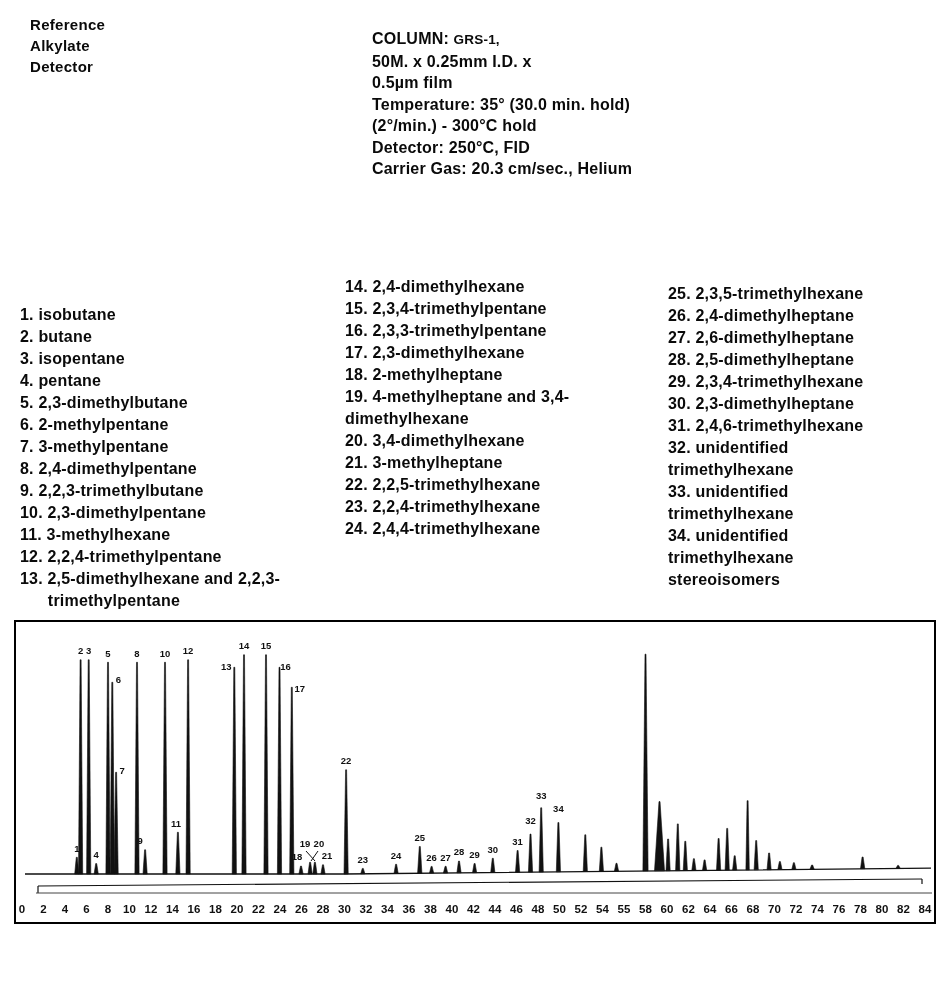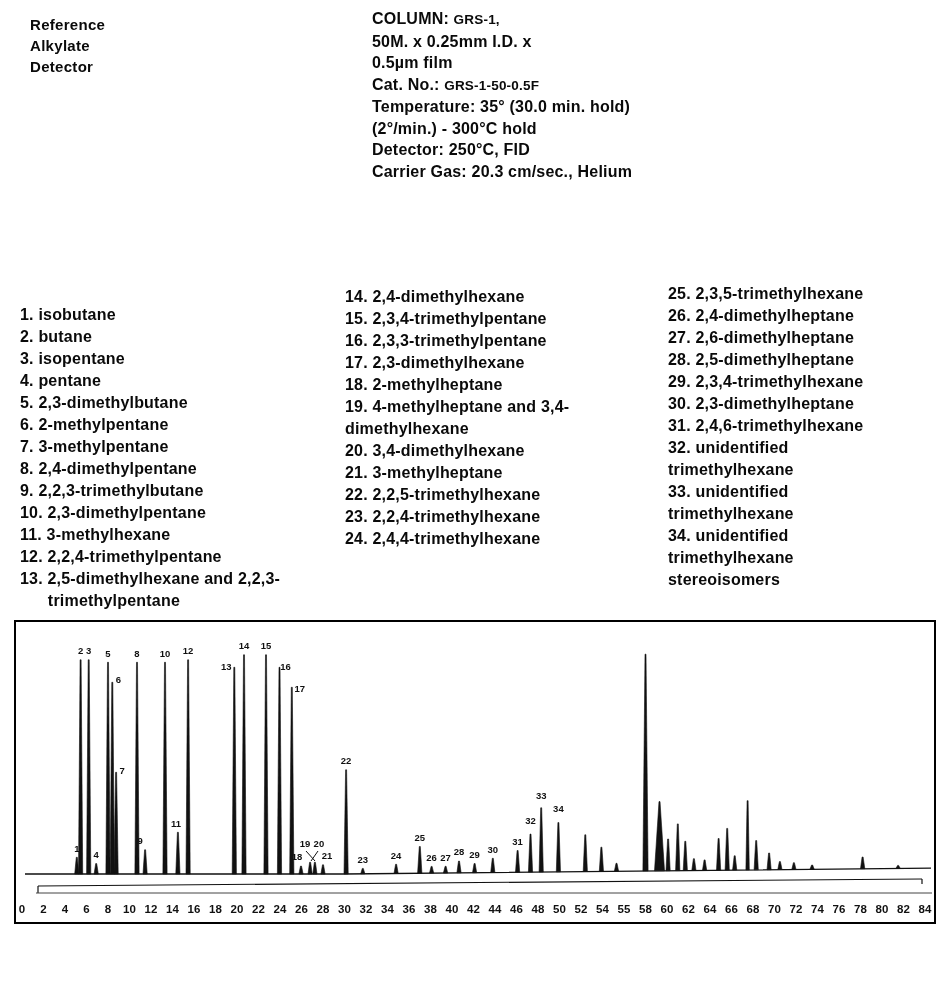--- a/index.html
+++ b/index.html
@@ -1,45 +1,44 @@
 <!DOCTYPE html>
 <html><head>
 <meta charset="utf-8">
 <style>
   html,body{margin:0;padding:0;}
   body{width:950px;height:1000px;background:#ffffff;color:#0a0a0a;
        font-family:"Liberation Sans",sans-serif;font-weight:bold;position:relative;overflow:hidden;}
   .abs{position:absolute;}
   #title{left:30px;top:14px;font-size:15px;line-height:21px;letter-spacing:.3px;}
-  #colinfo{left:372px;top:8px;font-size:16px;line-height:21.5px;width:335px;letter-spacing:.2px;}
+  #colinfo{left:372px;top:28px;font-size:16px;line-height:21.5px;width:335px;letter-spacing:.2px;}
   #colinfo .small-val{font-size:13.5px;}
   .compcol{font-size:16px;line-height:22px;white-space:pre;letter-spacing:.2px;}
   #col1{left:20px;top:304px;}
-  #col2{left:345px;top:276px;margin-top:10px;}
+  #col2{left:345px;top:276px;}
   #col3{left:648px;top:283px;margin-left:20px;}
   #chartbox{left:14px;top:620px;width:918px;height:300px;border:2px solid #000;background:#fff;}
   #chartbox svg{display:block;}
   svg text{font-family:"Liberation Sans",sans-serif;font-weight:bold;fill:#111;}
   .peak-label{font-size:9.5px;}
   .tick-label{font-size:11.5px;}
 </style>
 </head>
 <body>
 
 <div id="title" class="abs">
   <div>Reference</div>
   <div>Alkylate</div>
   <div>Detector</div>
 </div>
 
 <div id="colinfo" class="abs">
     <div><span class="">COLUMN: </span><span class="small-val">GRS-1,</span></div>
     <div><span class="">50M. x 0.25mm I.D. x</span></div>
     <div><span class="">0.5µm film</span></div>
-    <div><span class="">Cat. No.: </span><span class="small-val">GRS-1-50-0.5F</span></div>
     <div><span class="">Temperature: 35° (30.0 min. hold)</span></div>
     <div><span class="">(2°/min.) - 300°C hold</span></div>
     <div><span class="">Detector: 250°C, FID</span></div>
     <div><span class="">Carrier Gas: 20.3 cm/sec., Helium</span></div>
   </div>
 
 <div id="col1" class="abs compcol"><div>1. isobutane</div><div>2. butane</div><div>3. isopentane</div><div>4. pentane</div><div>5. 2,3-dimethylbutane</div><div>6. 2-methylpentane</div><div>7. 3-methylpentane</div><div>8. 2,4-dimethylpentane</div><div>9. 2,2,3-trimethylbutane</div><div>10. 2,3-dimethylpentane</div><div>11. 3-methylhexane</div><div>12. 2,2,4-trimethylpentane</div><div>13. 2,5-dimethylhexane and 2,2,3-</div><div>      trimethylpentane</div></div>
 <div id="col2" class="abs compcol"><div>14. 2,4-dimethylhexane</div><div>15. 2,3,4-trimethylpentane</div><div>16. 2,3,3-trimethylpentane</div><div>17. 2,3-dimethylhexane</div><div>18. 2-methylheptane</div><div>19. 4-methylheptane and 3,4-</div><div>dimethylhexane</div><div>20. 3,4-dimethylhexane</div><div>21. 3-methylheptane</div><div>22. 2,2,5-trimethylhexane</div><div>23. 2,2,4-trimethylhexane</div><div>24. 2,4,4-trimethylhexane</div></div>
 <div id="col3" class="abs compcol"><div>25. 2,3,5-trimethylhexane</div><div>26. 2,4-dimethylheptane</div><div>27. 2,6-dimethylheptane</div><div>28. 2,5-dimethylheptane</div><div>29. 2,3,4-trimethylhexane</div><div>30. 2,3-dimethylheptane</div><div>31. 2,4,6-trimethylhexane</div><div>32. unidentified</div><div>trimethylhexane</div><div>33. unidentified</div><div>trimethylhexane</div><div>34. unidentified</div><div>trimethylhexane</div><div>stereoisomers</div></div>
 

